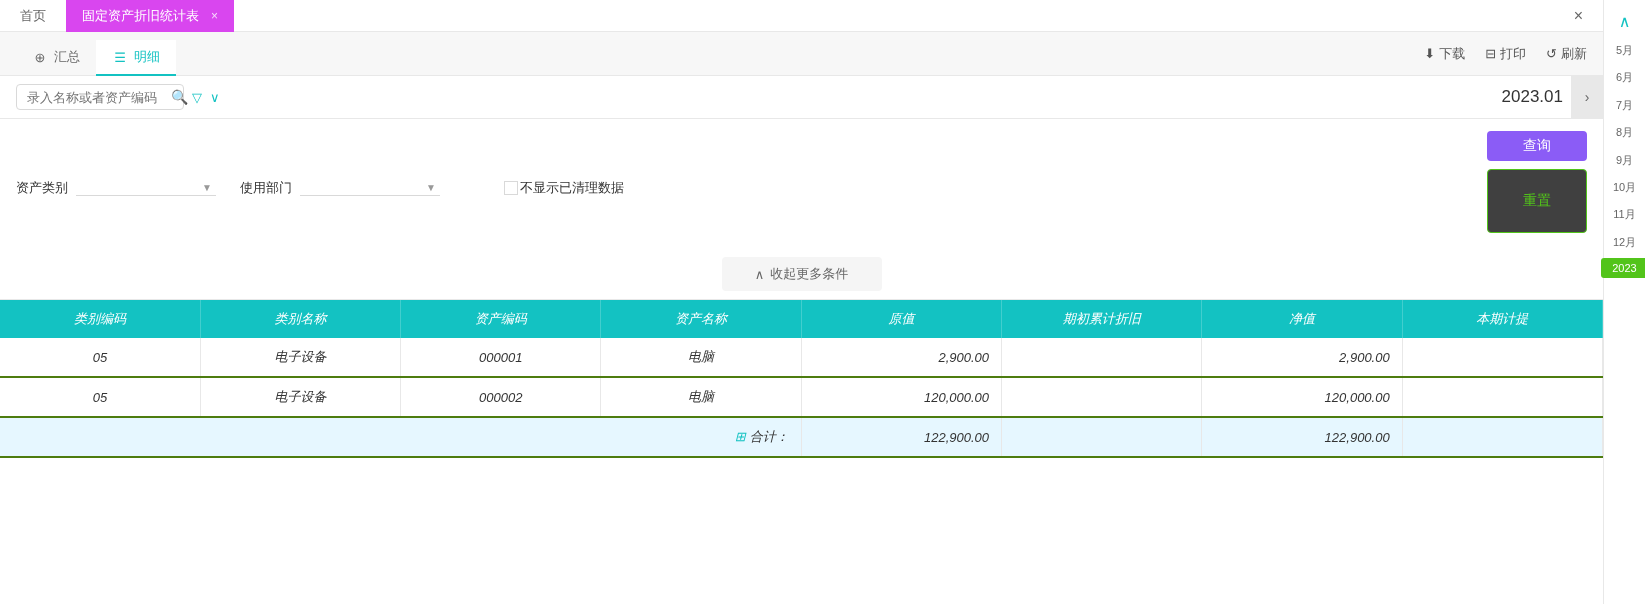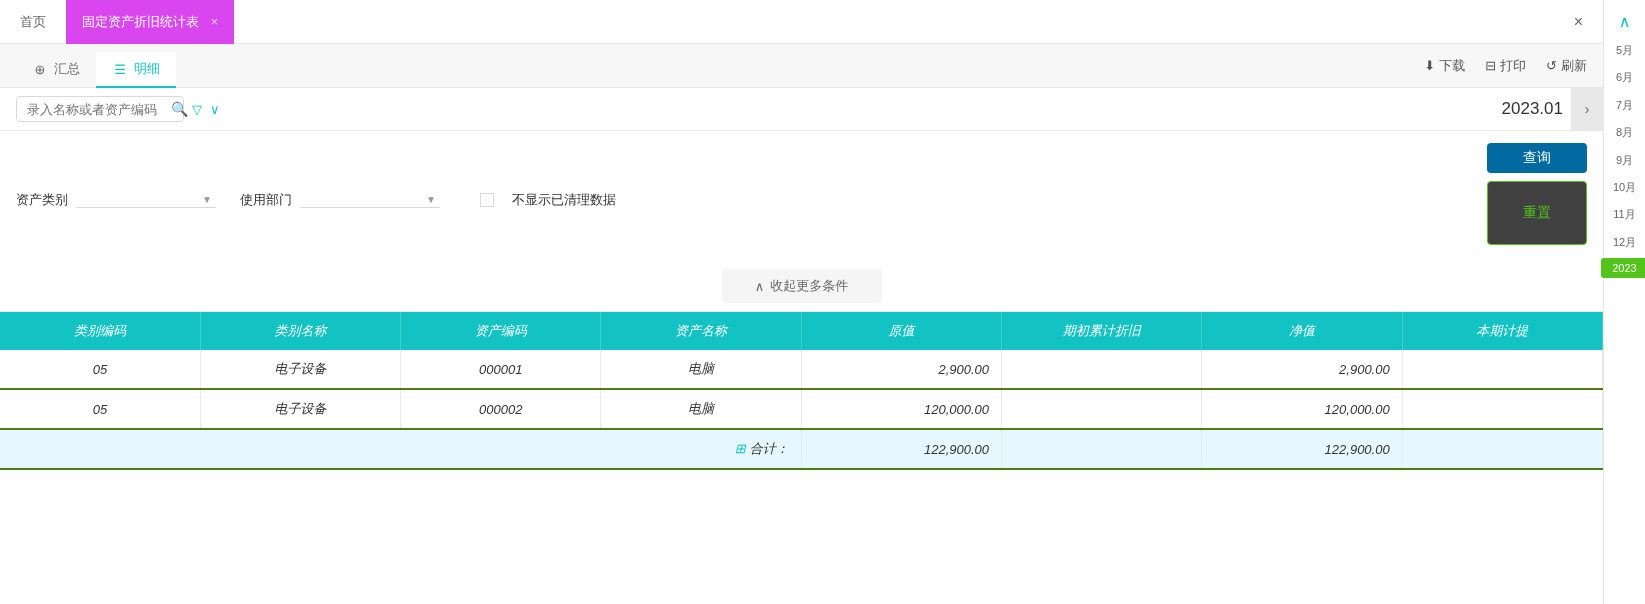--- a/index.html
+++ b/index.html
@@ -22,21 +22,21 @@
       background: #f0f2f5;
       overflow: hidden;
     }
 
     
     .top-nav {
       display: flex;
       align-items: center;
       background: #fff;
       border-bottom: 1px solid #e8e8e8;
-      height: 44px;
+      height: 32px;
       padding: 0 0 0 0;
       position: relative;
     }
     .nav-home {
       padding: 0 20px;
       color: #666;
       font-size: 13px;
       cursor: pointer;
       height: 44px;
       line-height: 44px;
@@ -222,38 +222,38 @@
       font-size: 13px;
       color: #ccc;
     }
     .filter-select-arrow {
       color: #999;
       font-size: 10px;
     }
     .filter-checkbox-item {
       display: flex;
       align-items: center;
-      gap: 18px;
-      margin-left: 16px;
+      gap: 2px;
+      margin-left: 40px;
     }
     .filter-checkbox {
       width: 14px;
       height: 14px;
       border: 1px solid #d9d9d9;
       background: #fff;
     }
     .filter-actions {
       display: flex;
       flex-direction: column;
       gap: 8px;
       margin-left: auto;
       margin-bottom: 12px;
     }
     .btn-query {
-      background: #0369a1;
+      background: #8b5cf6;
       color: #fff;
       border: none;
       border-radius: 4px;
       padding: 6px 32px;
       font-size: 14px;
       cursor: pointer;
       min-width: 100px;
     }
     .btn-reset {
       background: #404040;

